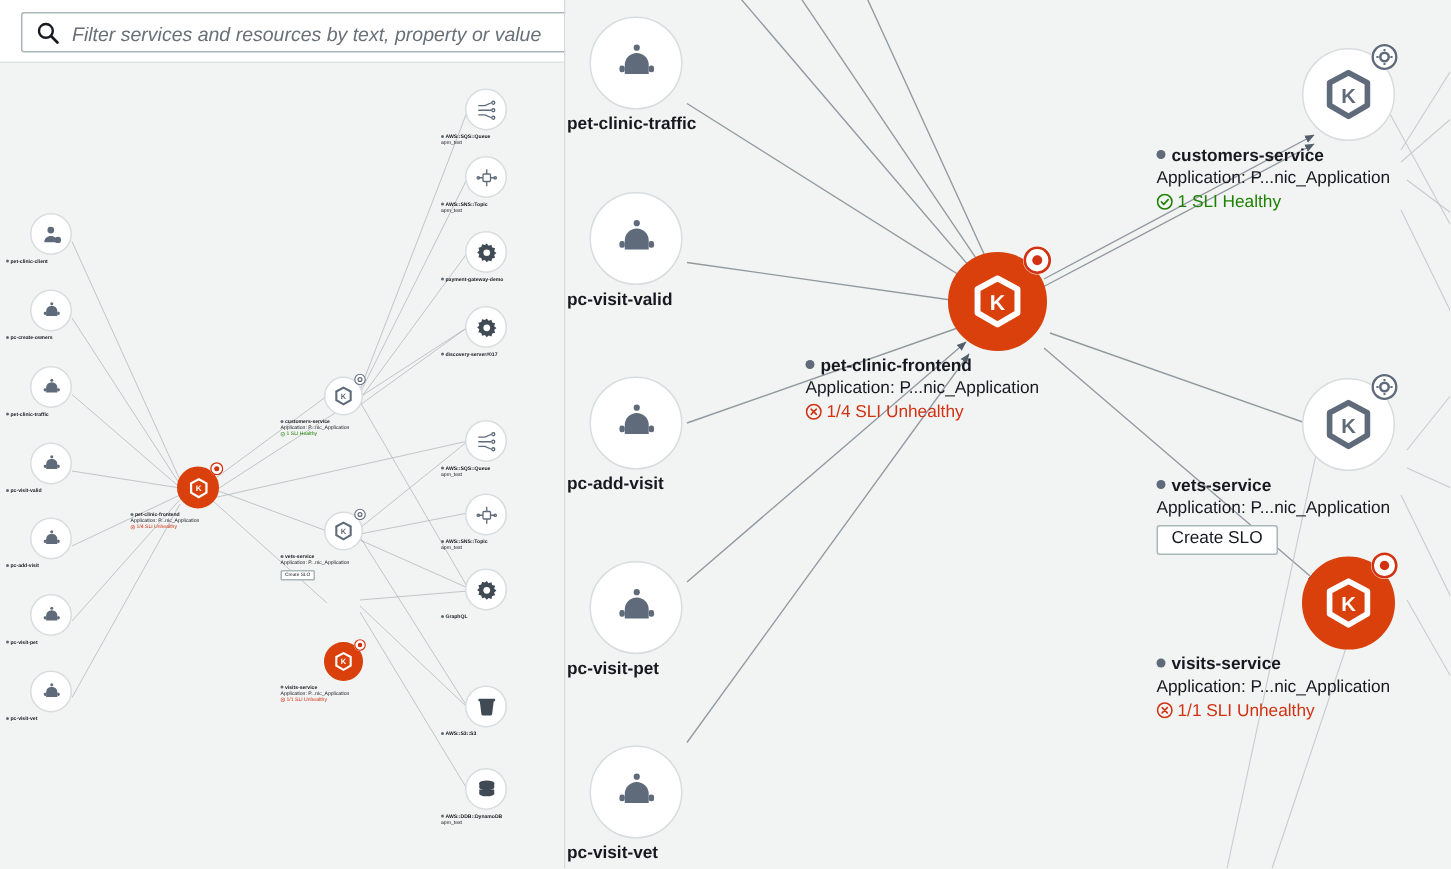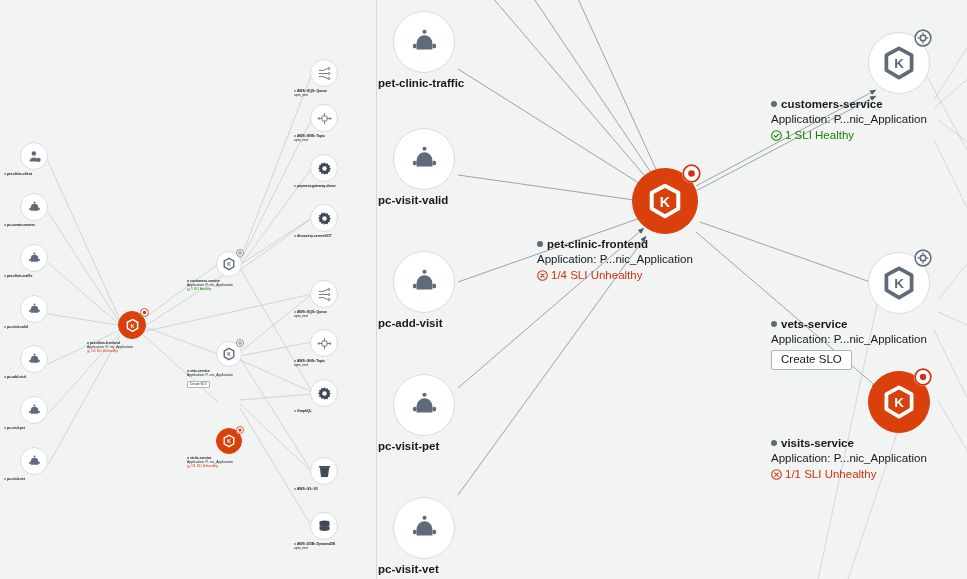--- a/index.html
+++ b/index.html
@@ -60,20 +60,31 @@
   .mini .slo-btn{padding:0px 2px;font-size:3.2px;border-radius:1px;line-height:5px;}
   .mini .label-block{line-height:4px;}
 </style>
 </head>
 <body>
 
 <div class="app">
 
   <div class="minimap-panel">
 
+    <div class="search-wrap">
+      <div class="search-box">
+        <span class="search-icon">
+          <svg width="16" height="16" viewBox="0 0 16 16">
+            <circle cx="6.6" cy="6.6" r="4.6" fill="none" stroke="#16191f" stroke-width="1.6"></circle>
+            <line x1="10" y1="10" x2="14.3" y2="14.3" stroke="#16191f" stroke-width="1.8" stroke-linecap="round"></line>
+          </svg>
+        </span>
+        <span class="search-ph">Filter services and resources by text, property or value</span>
+      </div>
+    </div>
 
     <div class="mini-canvas mini">
       <svg class="edges" viewBox="0 0 377 537" preserveAspectRatio="none">
         <g stroke="#9aa3a8" stroke-width="0.45" fill="none" opacity="0.85">
 
           <path d="M48,119 L120,278"></path>
           <path d="M48,170 L120,281"></path>
           <path d="M48,221 L120,283"></path>
           <path d="M48,272 L118,283"></path>
           <path d="M48,322 L120,288"></path>

